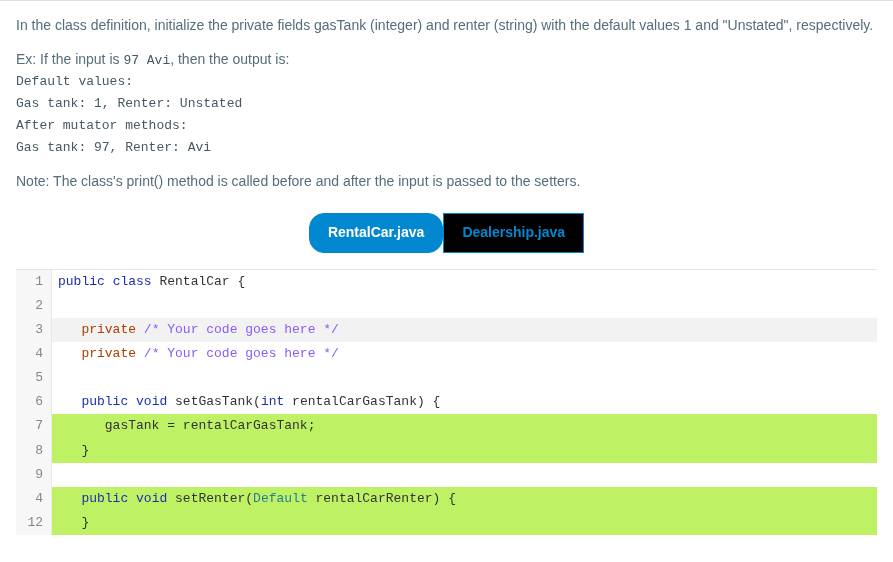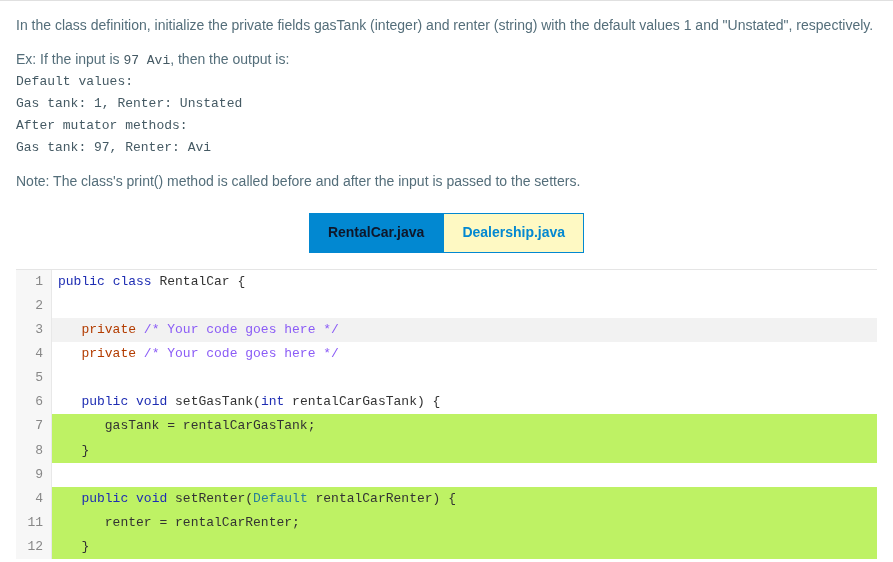--- a/index.html
+++ b/index.html
@@ -38,24 +38,25 @@
   .tab {
     padding: 8px 18px;
     font-size: 14px;
     font-weight: 700;
     border: 1px solid #0288d1;
     cursor: pointer;
     user-select: none;
   }
   .tab.active {
     background: #0288d1;
-    color: #0f172a;
+    color: #ffffff;
+    border-radius: 15px;
   }
   .tab.inactive {
-    background: #fef9c3;
+    background: #000000;
     color: #0288d1;
   }
   .editor {
     border-top: 1px solid #e5e5e5;
     font-family: Consolas, Menlo, "Courier New", monospace;
     font-size: 13px;
   }
   .line {
     display: flex;
     align-items: stretch;
@@ -149,23 +150,19 @@
   <div class="line">
     <div class="gutter">9</div>
     <div class="code"></div>
   </div>
 
   <div class="line hl-alt">
     <div class="gutter">4</div>
     <div class="code"><span>   </span><span class="kw">public</span><span> </span><span class="kw">void</span><span> </span><span class="fn">setRenter</span><span>(</span><span class="type">Default</span><span> </span><span>rentalCarRenter</span><span>) {</span></div>
   </div>
 
-  <div class="line hl-alt">
-    <div class="gutter">11</div>
-    <div class="code"><span>      </span><span>renter</span><span> = </span><span>rentalCarRenter</span><span>;</span></div>
-  </div>
 
   <div class="line hl-alt">
     <div class="gutter">12</div>
     <div class="code"><span>   </span><span>}</span></div>
   </div>
 
 </div>
 
 </body></html>

